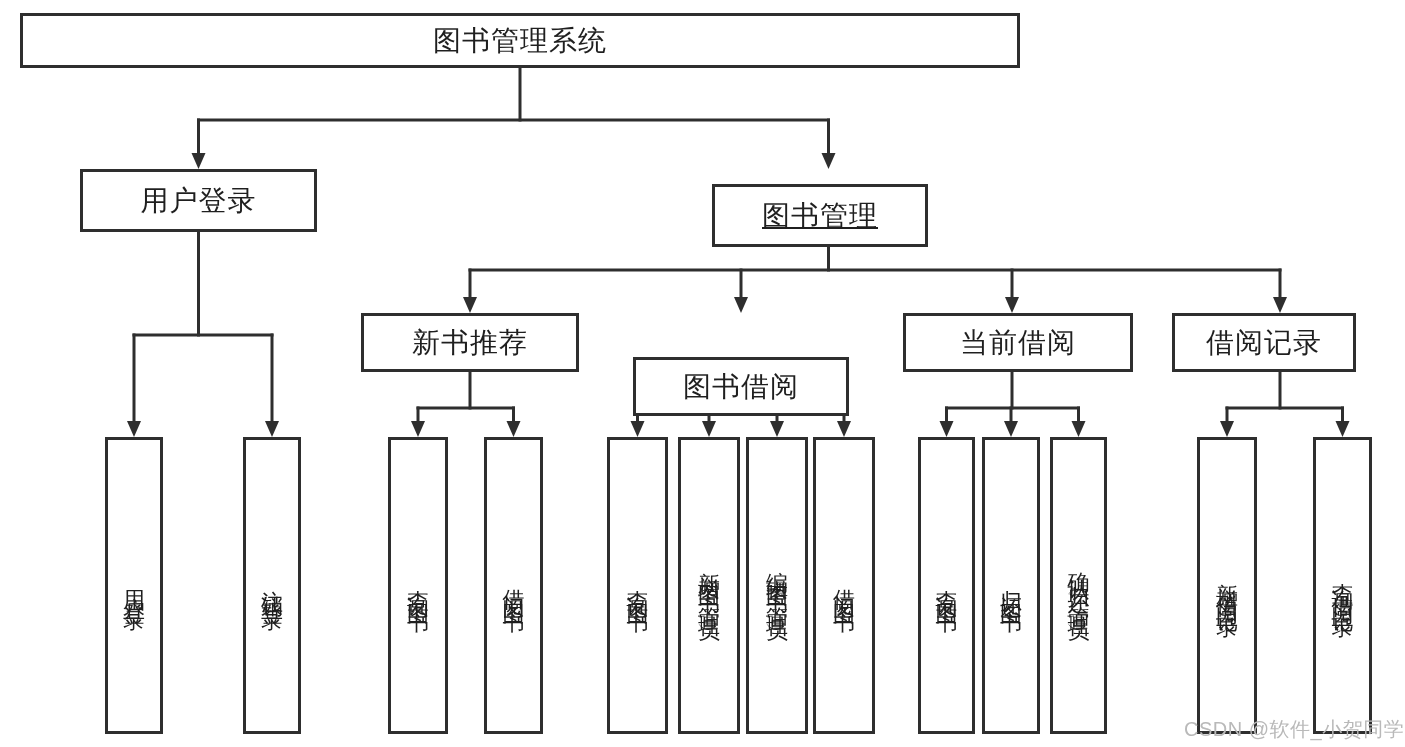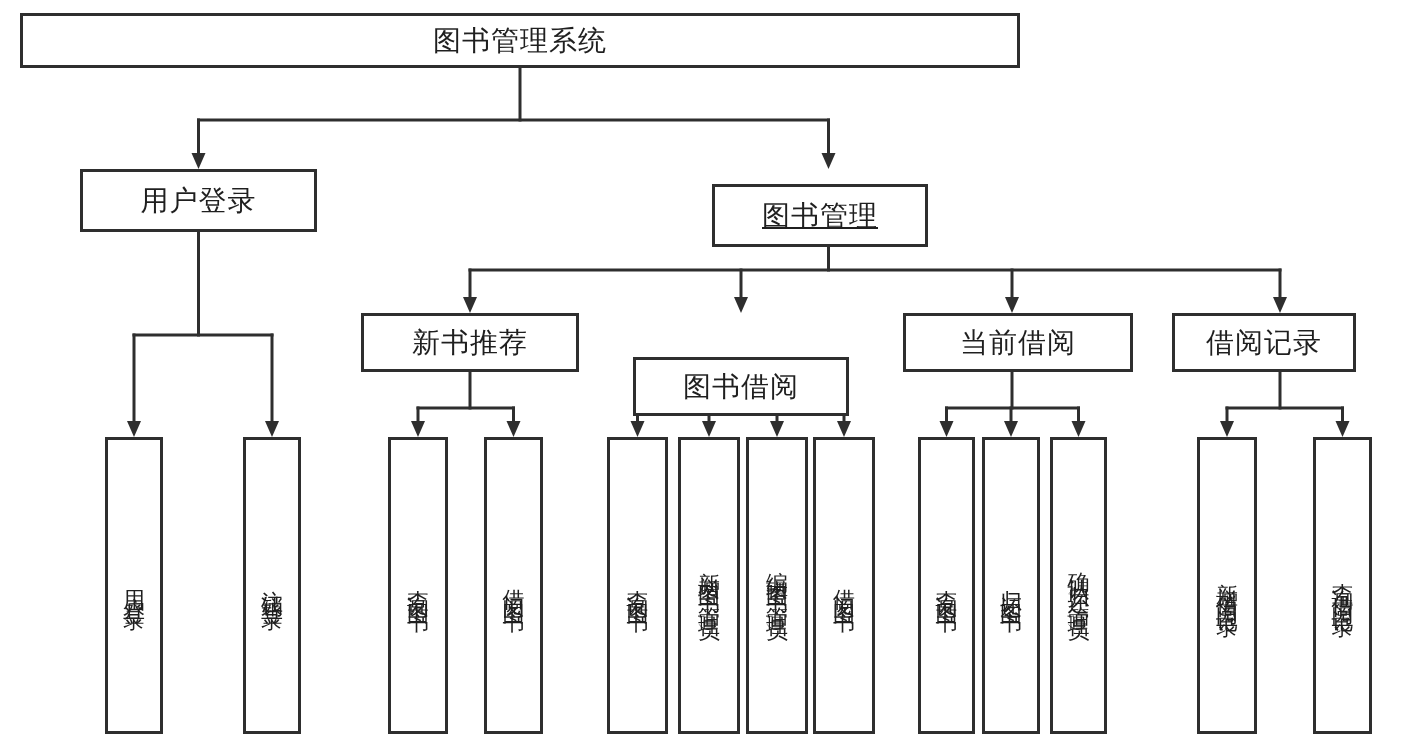--- a/index.html
+++ b/index.html
@@ -154,13 +154,14 @@
       <div class="node v" style="left: 1050px; top: 437px; width: 57px; height: 297px;">
         <span class="lbl">确认归还（管理员）</span>
       </div>
       <div class="node v" style="left: 1197px; top: 437px; width: 60px; height: 297px;">
         <span class="lbl">新增借阅记录</span>
       </div>
       <div class="node v" style="left: 1313px; top: 437px; width: 59px; height: 297px;">
         <span class="lbl">查询借阅记录</span>
       </div>
     </div>
+  <div id="watermark">CSDN @软件_小贺同学</div>
 </div>
 
 </body></html>

